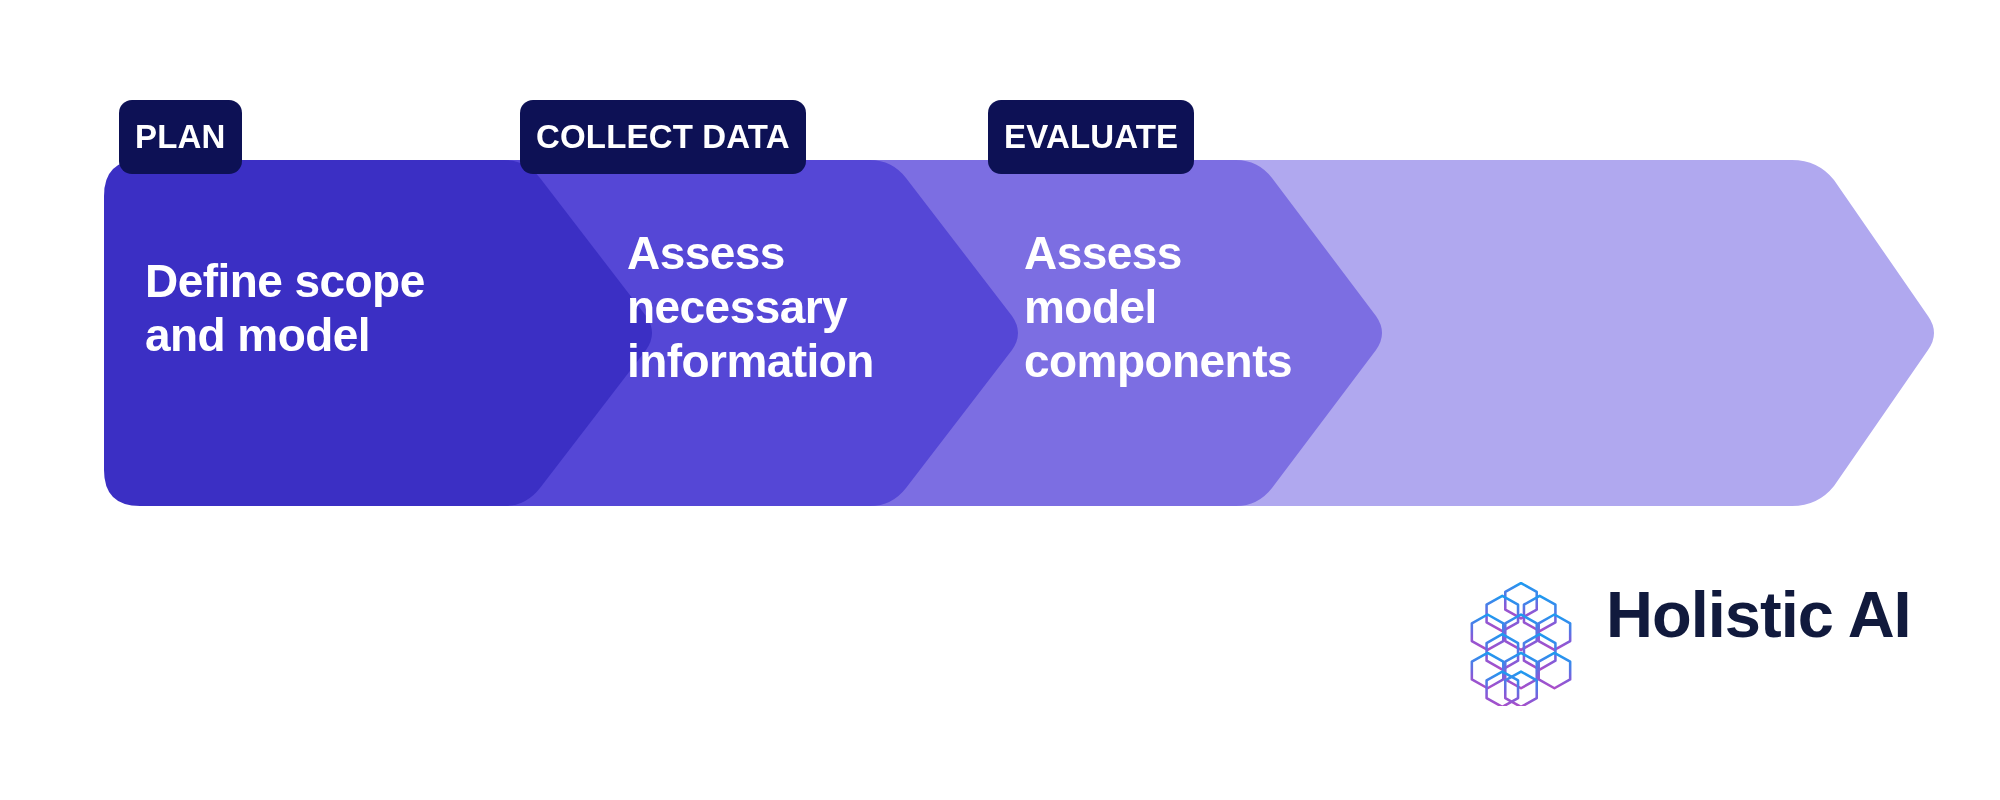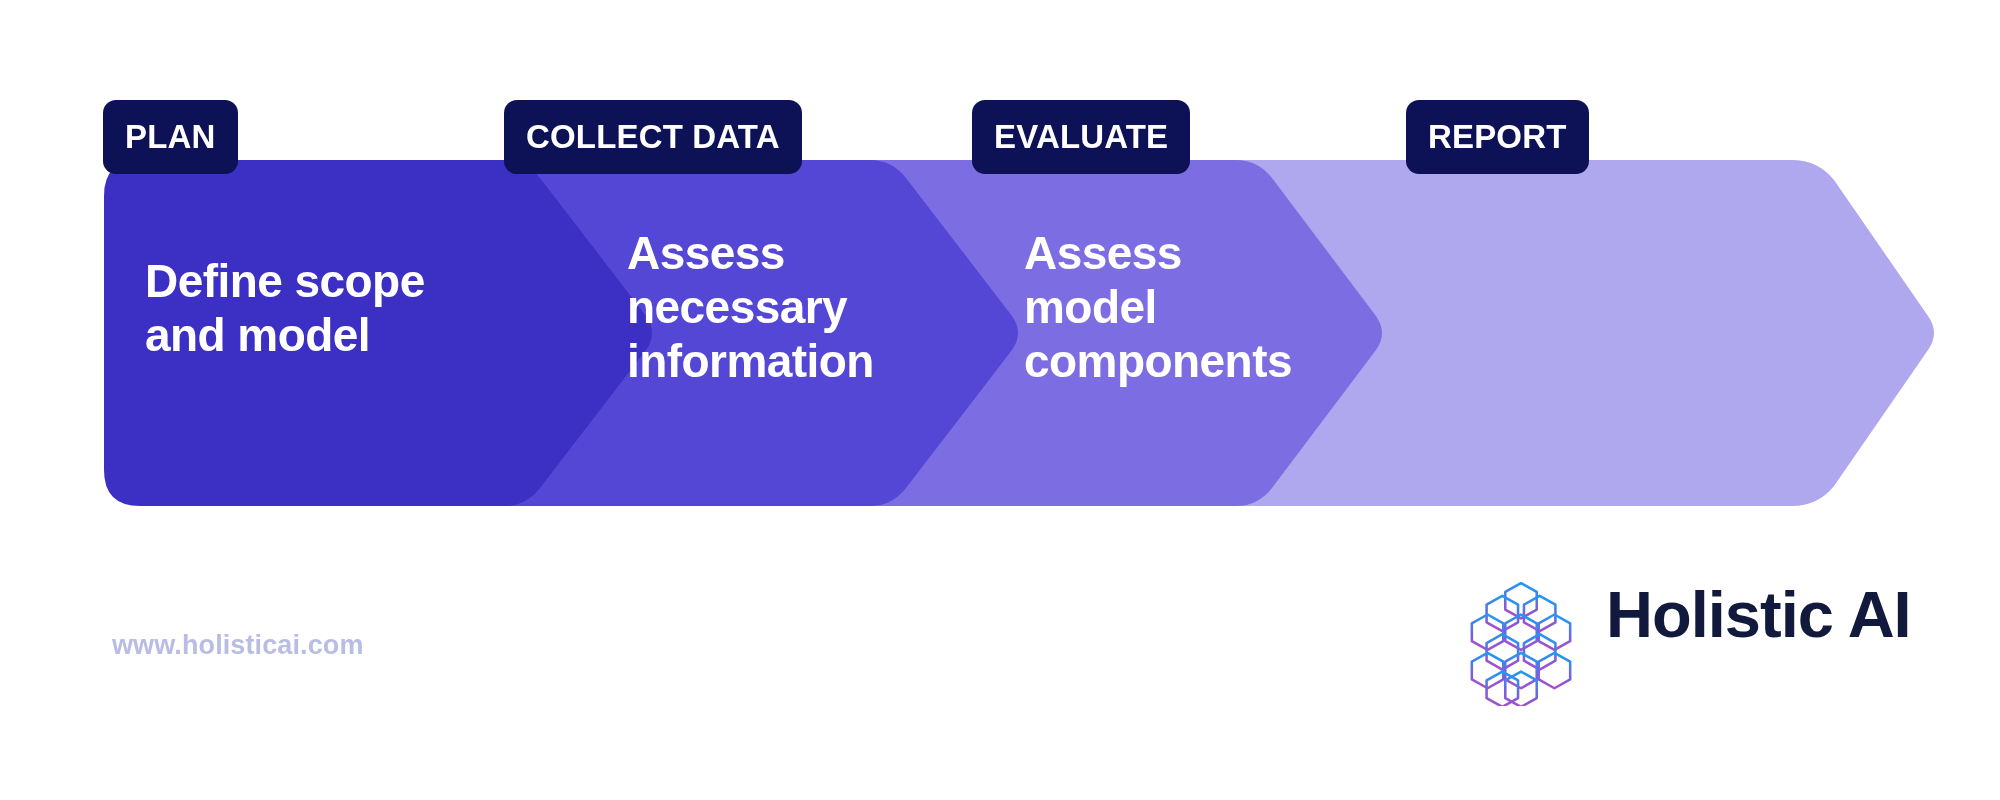--- a/index.html
+++ b/index.html
@@ -51,29 +51,30 @@
 
   
   .stage-badge {
     position: absolute;
     top: 100px;
     height: 74px;
     box-sizing: border-box;
     display: flex;
     align-items: center;
     justify-content: center;
-    padding: 0 22px;
+    padding: 0 16px;
     background: #0d1155;
     border-radius: 13px;
     color: #ffffff;
     font-size: 33px;
     font-weight: 700;
     letter-spacing: 0.005em;
     white-space: nowrap;
     z-index: 5;
+    margin-left: 16px;
   }
 
   
   #footer-url {
     position: absolute;
     left: 112px;
     top: 630px;
     font-size: 27px;
     font-weight: 700;
     color: #b9bde4;
@@ -180,27 +181,23 @@
     </div>
 
     <div class="stage-badge" style="left:504px;align-items:center;">
       <span>COLLECT DATA</span>
     </div>
 
     <div class="stage-badge" style="left:972px;">
       <span>EVALUATE</span>
     </div>
 
-    <div class="stage-badge" style="left:1406px;">
-      <span>REPORT</span>
-    </div>
 
   </div>
 
-  <div id="footer-url">www.holisticai.com</div>
 
   <div id="brand">
 
     <svg id="brand-mark" viewBox="0 0 120 126" xmlns="http://www.w3.org/2000/svg">
       <defs>
         <linearGradient id="gradLattice" x1="0.45" y1="0" x2="0.3" y2="1">
           <stop offset="0%" stop-color="#1e9af0"></stop>
           <stop offset="32%" stop-color="#4b7ee8"></stop>
           <stop offset="62%" stop-color="#7a5fdc"></stop>
           <stop offset="100%" stop-color="#b04cc6"></stop>

